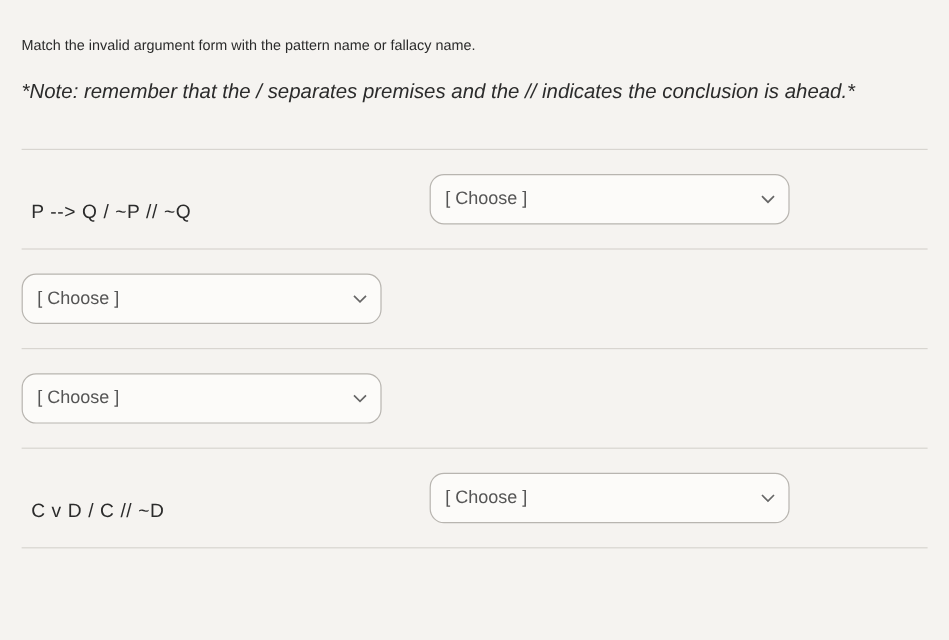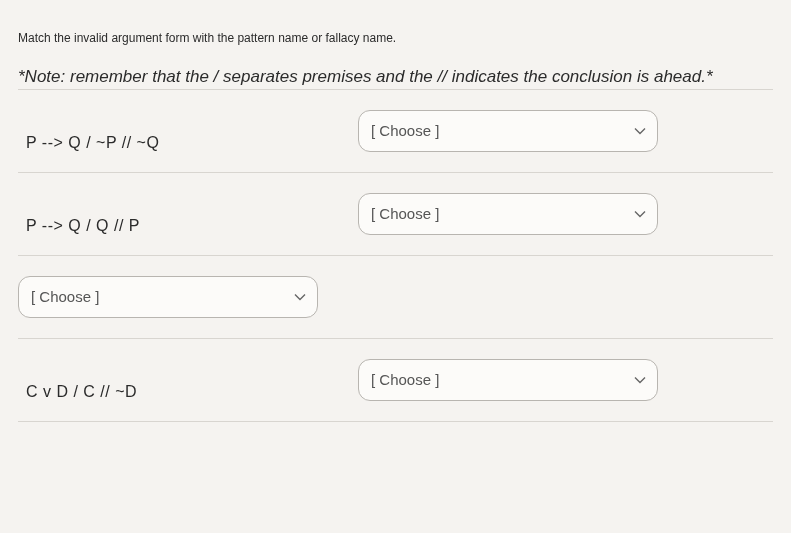--- a/index.html
+++ b/index.html
@@ -17,20 +17,21 @@
     }
     .question-text {
       font-size: 12px;
       font-weight: 400;
       margin-bottom: 18px;
       line-height: 1.4;
     }
     .note-text {
       font-size: 17px;
       font-style: italic;
+      margin-bottom: 35px;
       line-height: 1.4;
     }
     .match-row {
       display: flex;
       align-items: flex-end;
       border-top: 1px solid #d8d5d0;
       padding: 20px 0;
       min-height: 80px;
     }
     .match-row:last-child {
@@ -92,21 +93,20 @@
       </select>
       <span class="chevron">
         <svg viewBox="0 0 12 12">
             <path d="M1 3.5 L6 8.5 L11 3.5" fill="none" stroke="currentColor" stroke-width="1.4"></path>
           </svg>
       </span>
     </div>
   </div>
 
   <div class="match-row">
-    <div class="match-label">P --&gt; Q / Q // P</div>
     <div class="select-wrapper">
       <select class="select-box">
         <option>[ Choose ]</option>
       </select>
       <span class="chevron">
         <svg viewBox="0 0 12 12">
             <path d="M1 3.5 L6 8.5 L11 3.5" fill="none" stroke="currentColor" stroke-width="1.4"></path>
           </svg>
       </span>
     </div>

